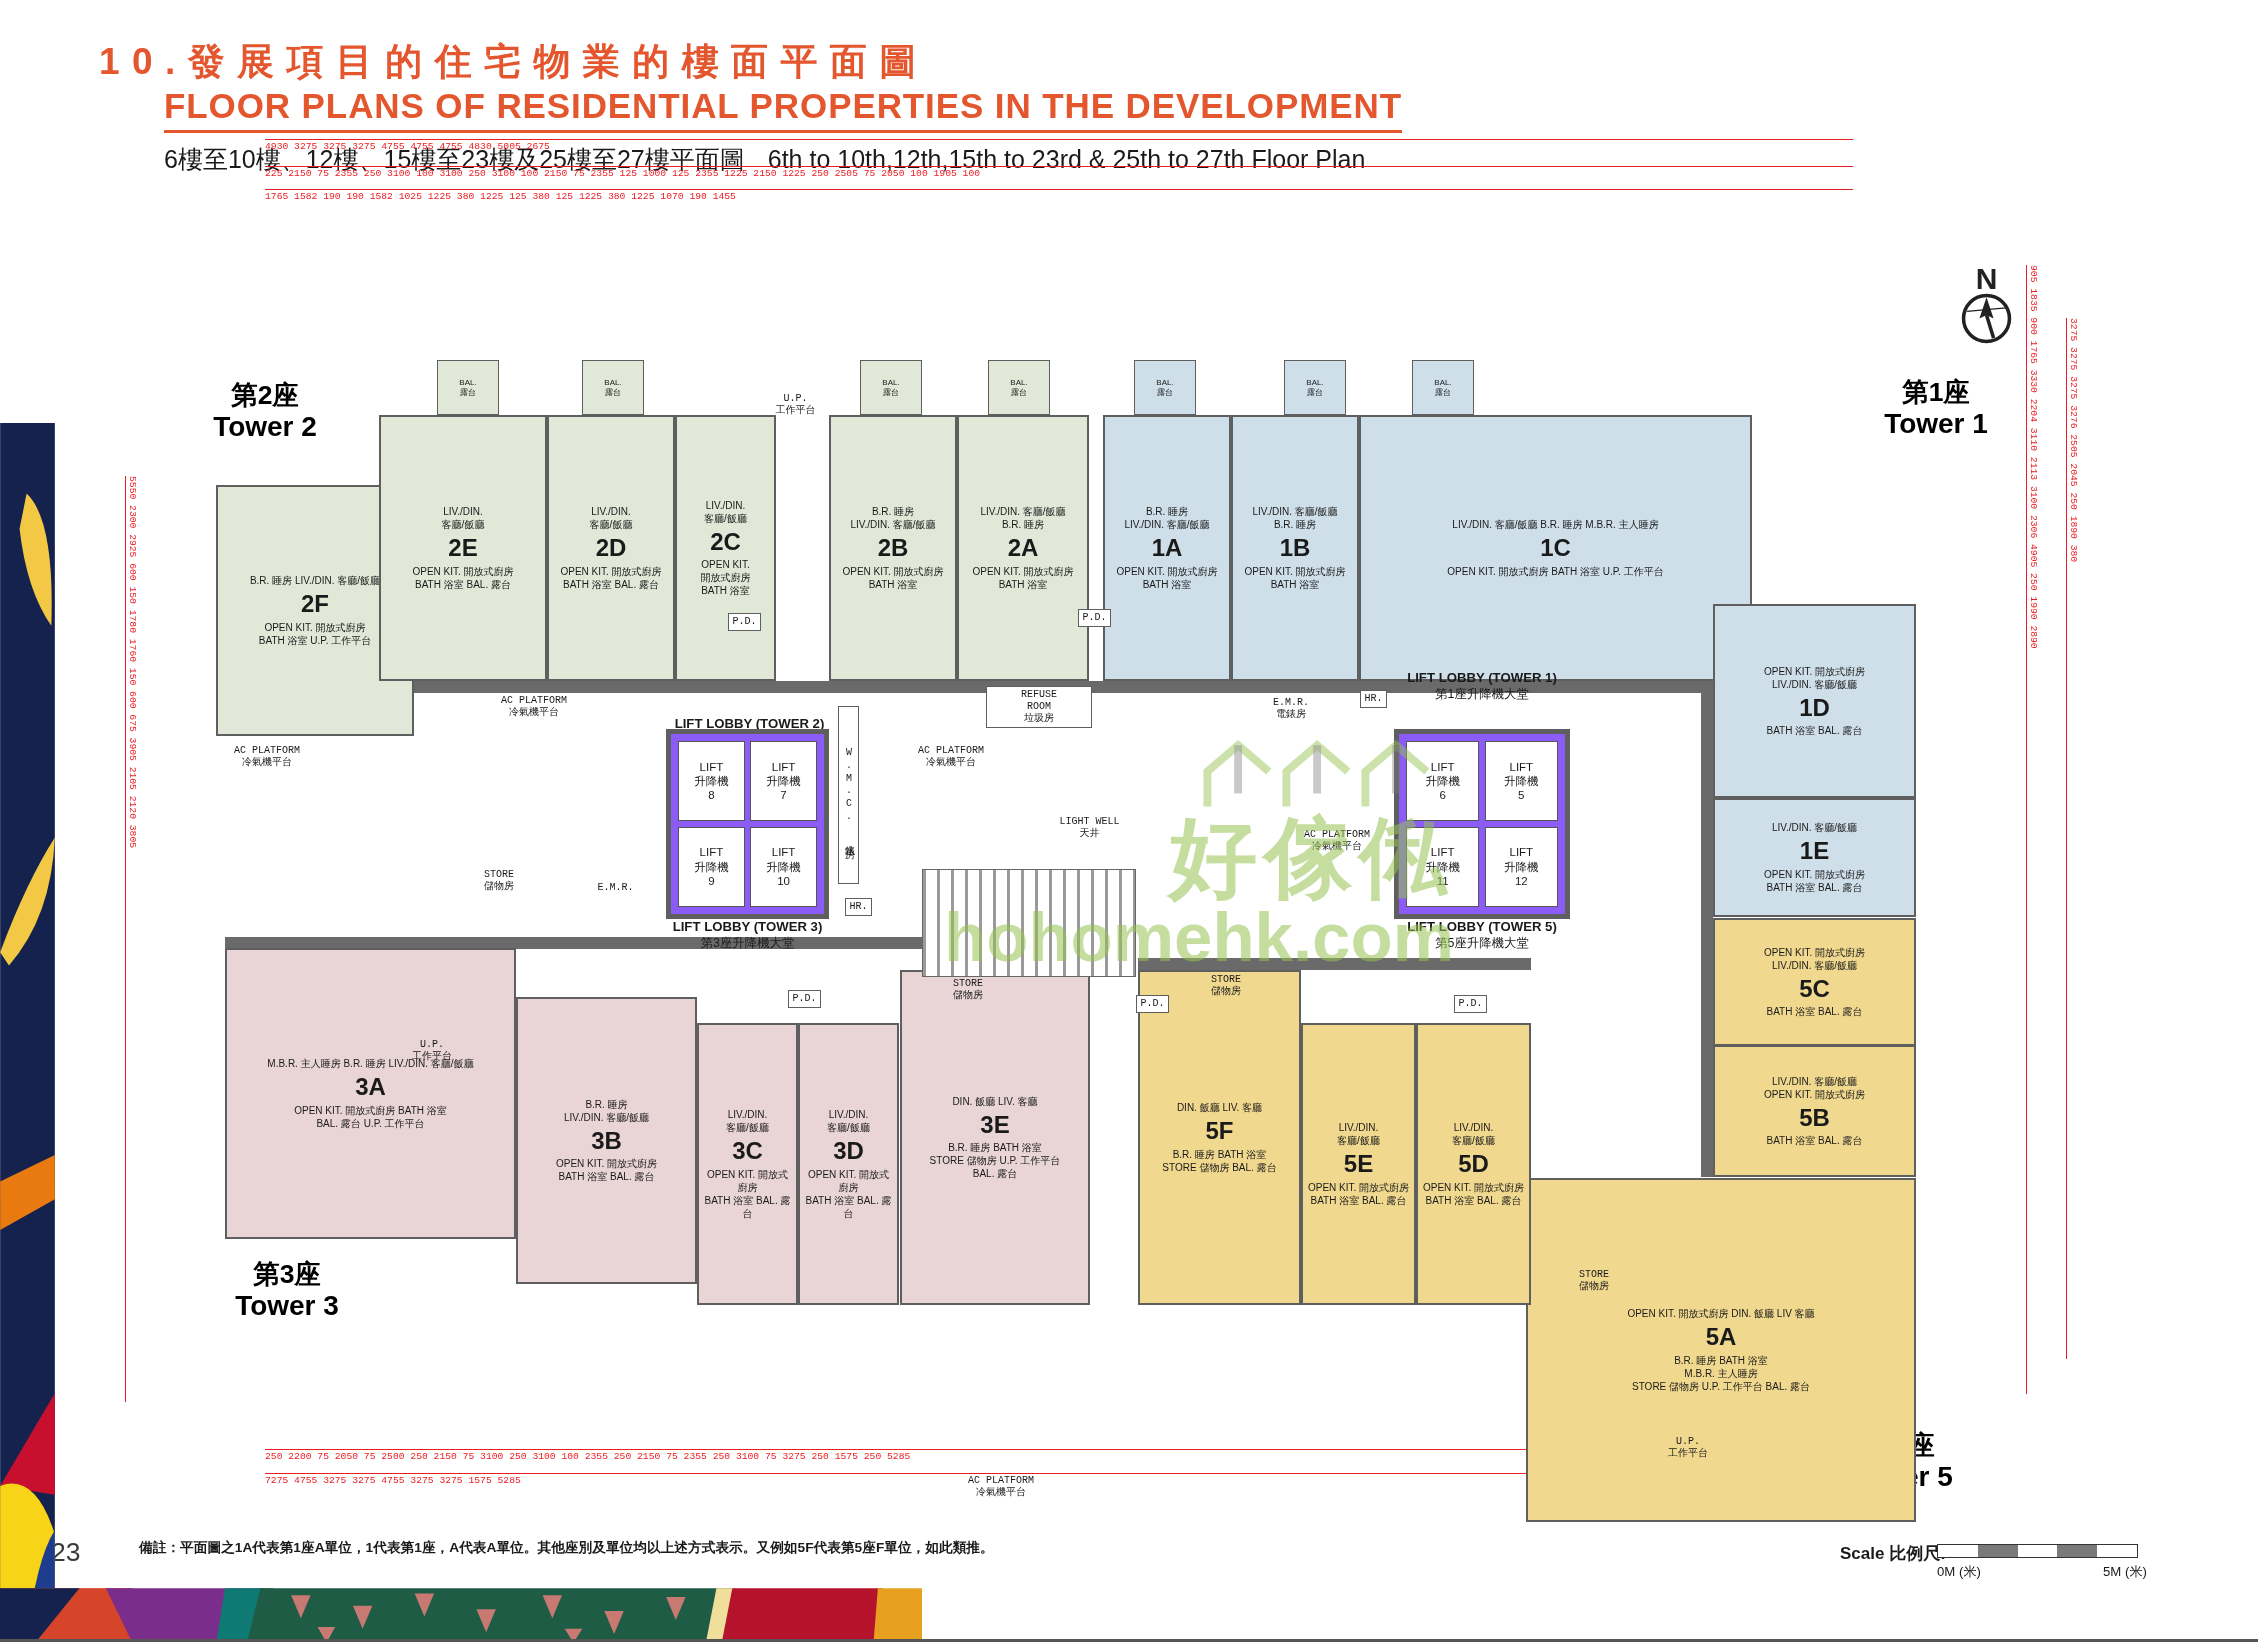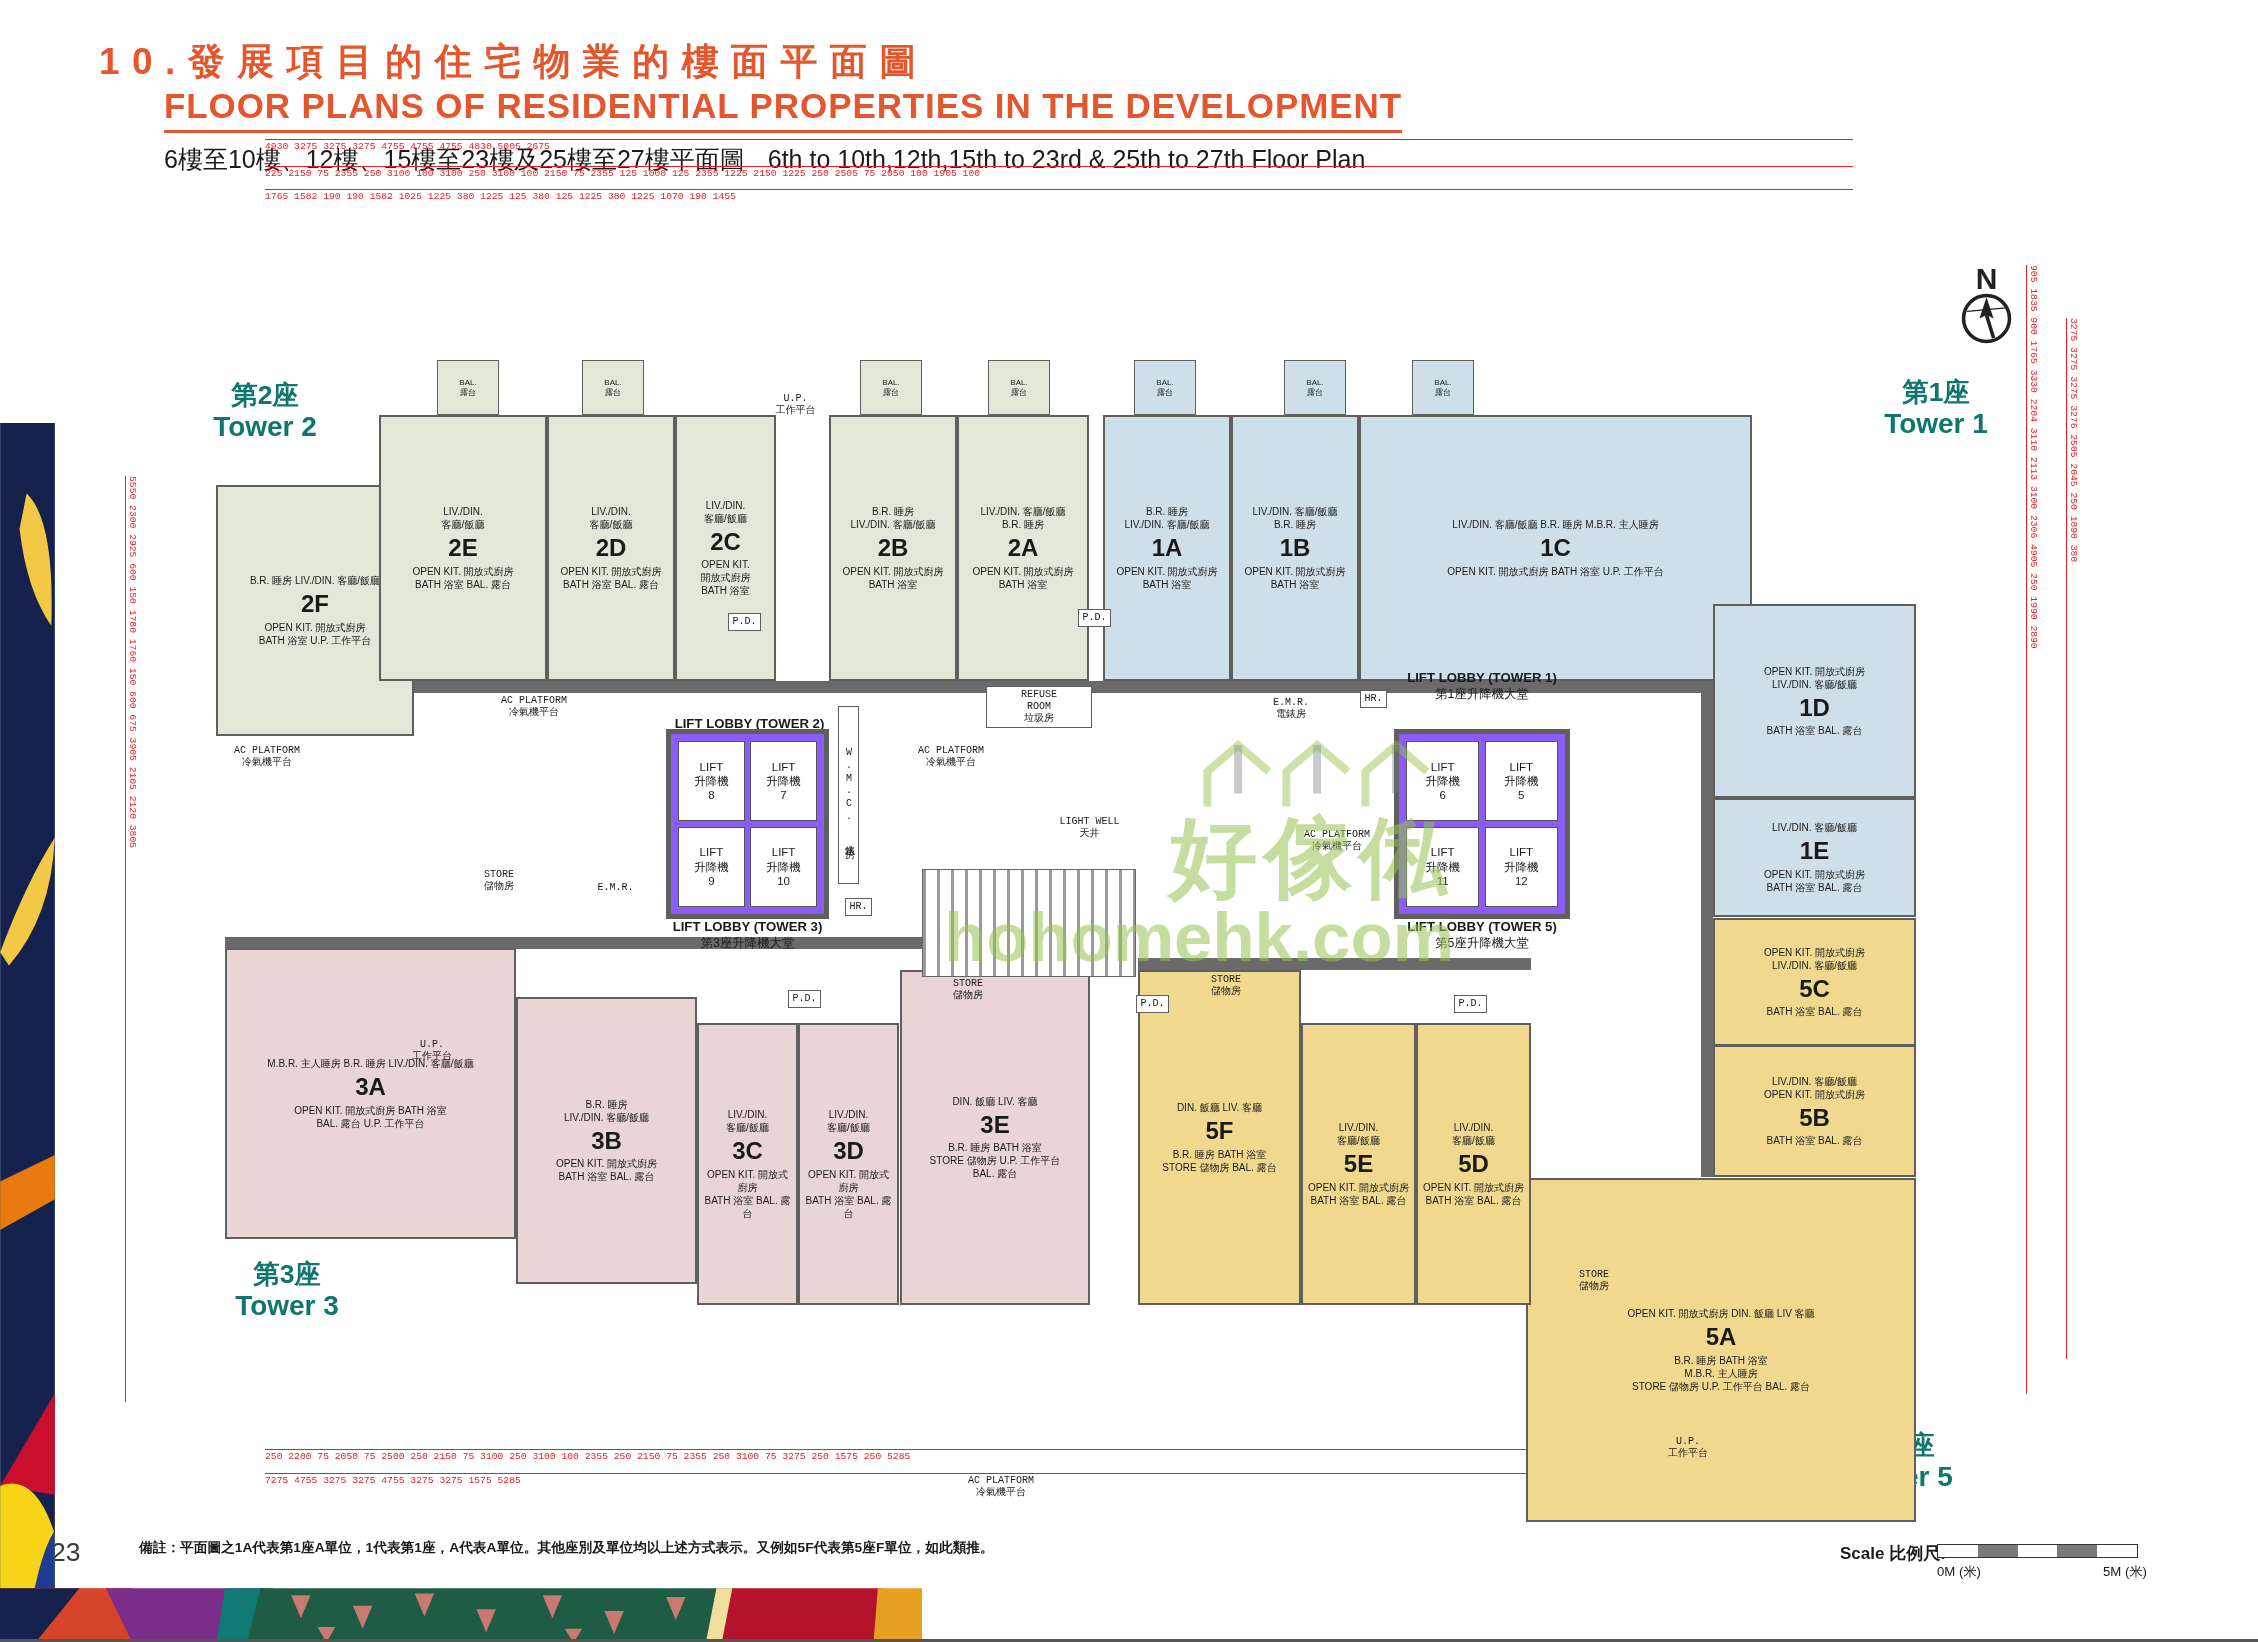--- a/index.html
+++ b/index.html
@@ -15,21 +15,21 @@
   .title-en{left:164px;top:86px;font-size:35px;font-weight:bold;color:#e4572e;letter-spacing:0.9px;
             border-bottom:3.5px solid #e4572e;padding-bottom:3.5px;}
   .subtitle{left:164px;top:143px;font-size:25px;color:#1a1a1a;}
   .subtitle .en{margin-left:23px;}
   
   .dims{color:#ec1c24;font-size:9.7px;font-family:"Liberation Mono","DejaVu Sans Mono",monospace;
         white-space:nowrap;overflow:hidden;}
   .dims.h{border-top:0.9px solid #ec1c24;padding-top:0.9px;text-align:justify;}
   .dims.v{writing-mode:vertical-rl;text-orientation:mixed;border-left:0.9px solid #ec1c24;padding-left:0.9px;}
   
-  .towerlab{font-weight:bold;color:#0f766e;text-align:center;line-height:1.12;}
+  .towerlab{font-weight:bold;color:#000000;text-align:center;line-height:1.12;}
   .towerlab .zh{font-size:26.5px;display:block;}
   .towerlab .en{font-size:28px;display:block;}
   
   .unit{position:absolute;border:2.6px solid #5f5f5f;box-sizing:border-box;
         display:flex;flex-direction:column;align-items:center;justify-content:center;
         text-align:center;padding:3.5px;overflow:hidden;}
   .unit .uid{font-size:24px;font-weight:bold;margin:2.6px 0;}
   .unit .rooms{font-size:10px;line-height:1.3;white-space:pre-line;}
   .t2{background:#e1e8d7;}
   .t1{background:#cfdfea;}

